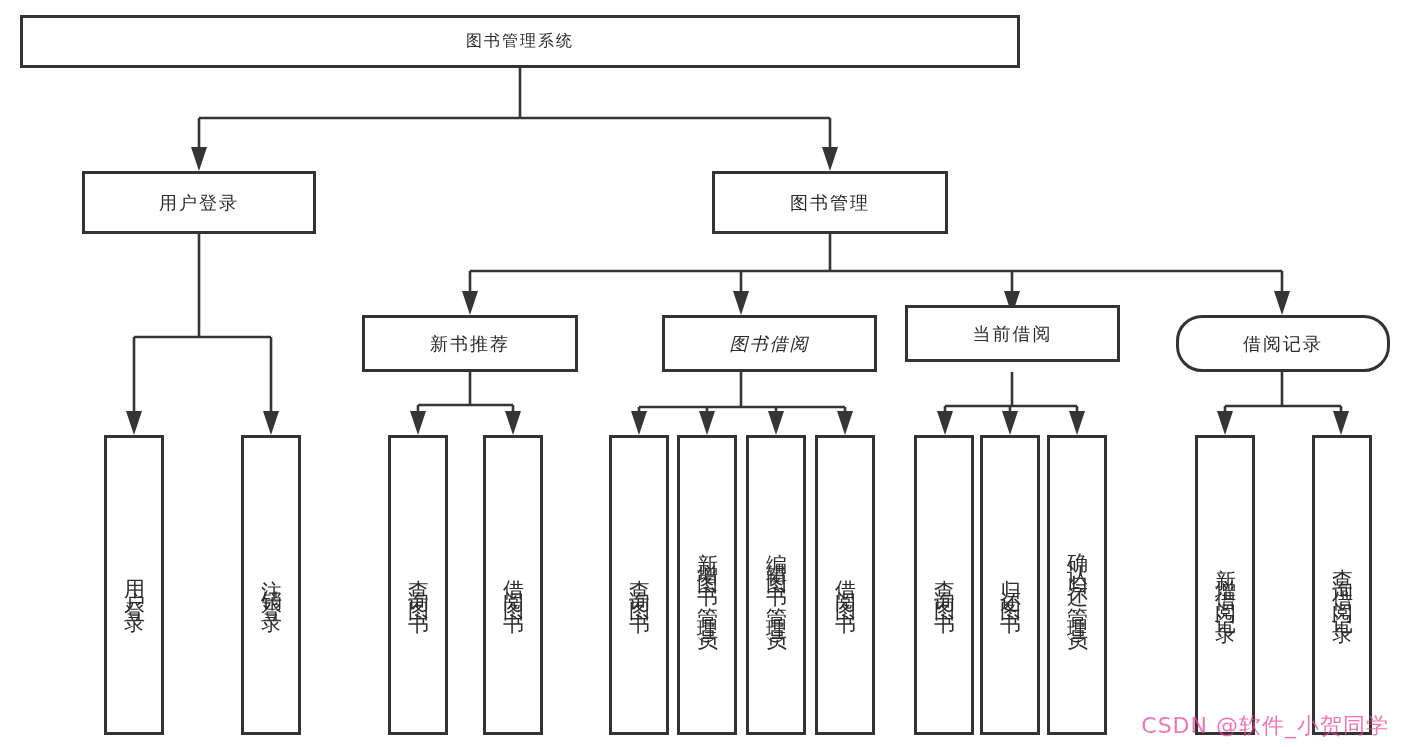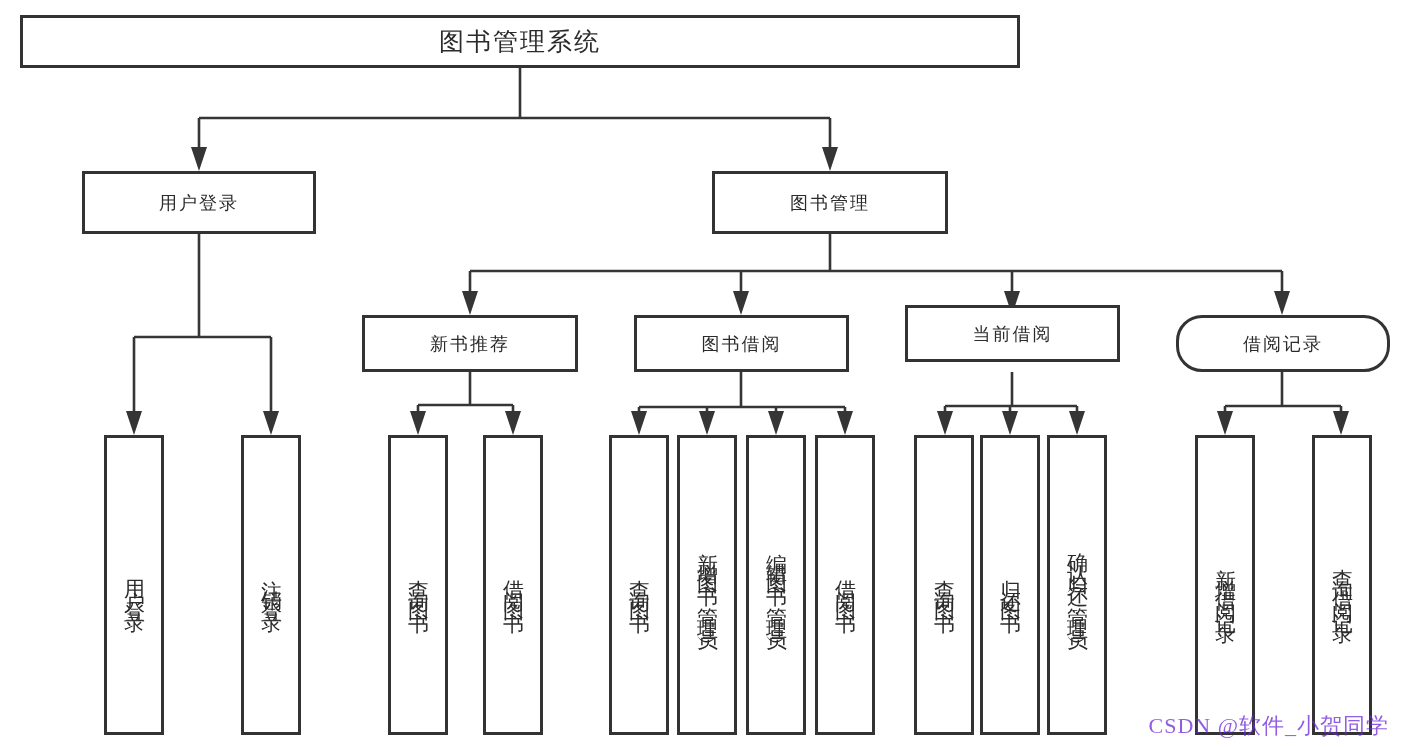--- a/index.html
+++ b/index.html
@@ -17,41 +17,40 @@
   .node{
     position:absolute;
     box-sizing:border-box;
     border:3px solid #333333;
     background:#ffffff;
     display:flex;align-items:center;justify-content:center;
     z-index:2;
     text-align:center;
   }
   .h-node{font-size:18px;letter-spacing:2px;}
-  .root-node{font-size:25px;letter-spacing:2px;}
+  .root-node{font-size:16px;letter-spacing:2px;}
   .v-node{
     font-size:21px;
   }
   .v-node .v-text{
     writing-mode:vertical-rl;
     text-orientation:mixed;
     letter-spacing:11px;
     line-height:1;
     white-space:nowrap;
   }
   .watermark{
     position:absolute;
     right:16px;bottom:6px;
     font-size:22px;
-    color:#6d28d9;
+    color:#ec4899;
     opacity:0.75;
     z-index:3;
     letter-spacing:1px;
     white-space:nowrap;
-    font-family:Liberation Serif, serif;
   }
 </style>
 </head>
 <body>
 
 <div class="canvas">
 
   <svg class="connectors" viewBox="0 0 1405 747" xmlns="http://www.w3.org/2000/svg">
 
     <g>
@@ -109,21 +108,21 @@
   <div class="node h-node" style="left:82px;top:171px;width:234px;height:63px;">
     <span>用户登录</span>
   </div>
   <div class="node h-node" style="left:712px;top:171px;width:236px;height:63px;">
     <span>图书管理</span>
   </div>
 
   <div class="node h-node" style="left:362px;top:315px;width:216px;height:57px;">
     <span>新书推荐</span>
   </div>
-  <div class="node h-node" style="left:634px;top:315px;width:215px;height:57px;">
+  <div class="node h-node" style="left:662px;top:315px;width:215px;height:57px;font-style:italic;">
     <span>图书借阅</span>
   </div>
   <div class="node h-node" style="left:905px;top:305px;width:215px;height:57px;">
     <span>当前借阅</span>
   </div>
   <div class="node h-node" style="left:1176px;top:315px;width:214px;height:57px;border-radius:26px;">
     <span>借阅记录</span>
   </div>
 
   <div class="node v-node" style="left:104px;top:435px;width:60px;height:300px;">

